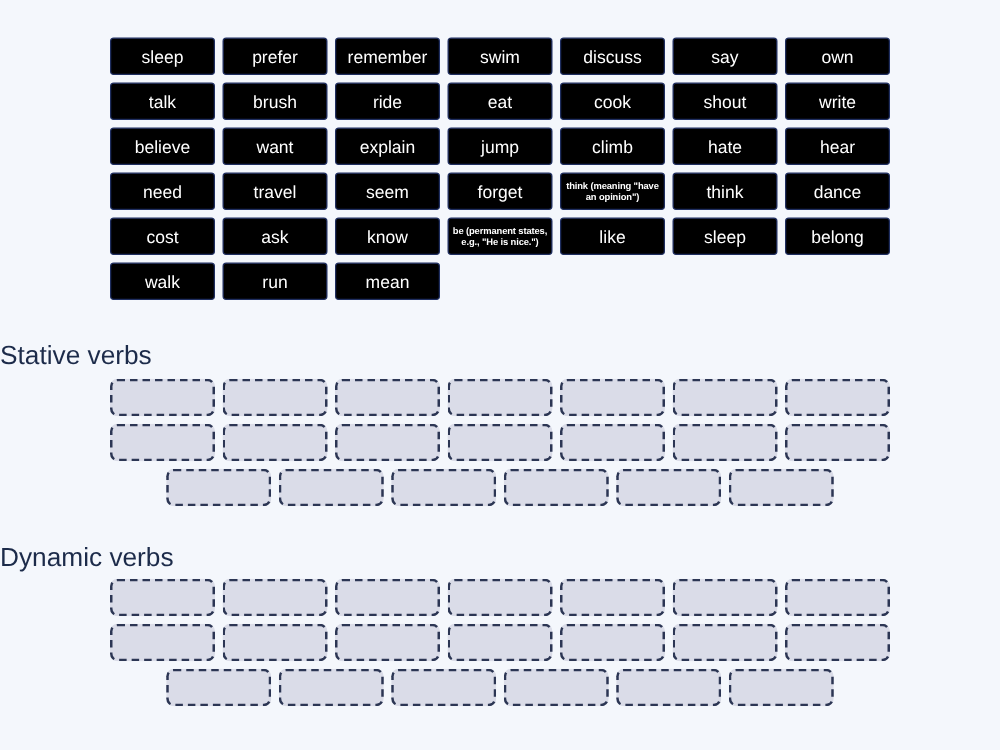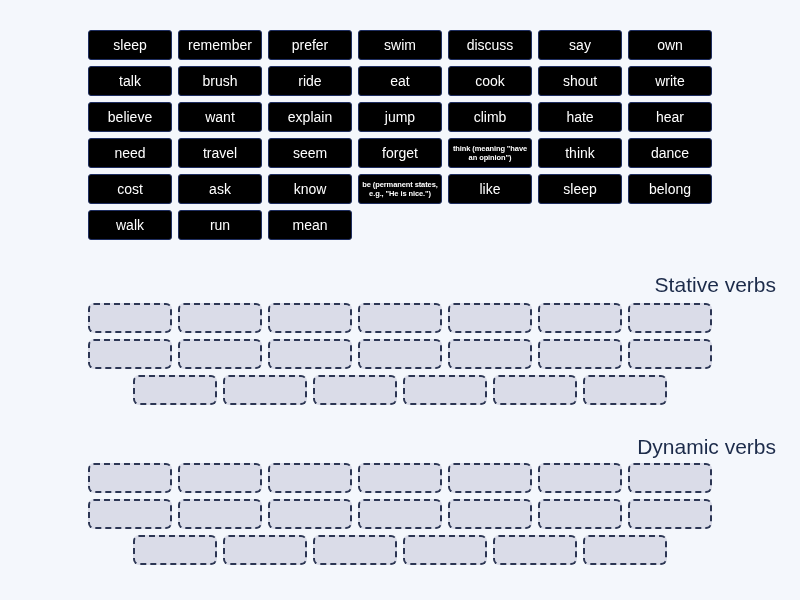--- a/index.html
+++ b/index.html
@@ -57,21 +57,21 @@
     font-weight: bold;
     line-height: 1.25;
     letter-spacing: -0.1px;
   }
 
   
   .section-title {
     position: absolute;
     left: 0;
     width: 776px;
-    text-align: right;
+    text-align: left;
     font-size: 21px;
     color: #1c2b4a;
     font-weight: normal;
   }
   #stative-title { top: 273px; }
   #dynamic-title { top: 435px; }
 
   
   .zone {
     position: absolute;
@@ -98,22 +98,22 @@
     border-radius: 6px;
   }
 </style>
 </head>
 <body>
 
 <div class="board">
 
   <div class="tile-tray">
       <div class="tile">sleep</div>
+      <div class="tile">prefer</div>
       <div class="tile">remember</div>
-      <div class="tile">prefer</div>
       <div class="tile">swim</div>
       <div class="tile">discuss</div>
       <div class="tile">say</div>
       <div class="tile">own</div>
       <div class="tile">talk</div>
       <div class="tile">brush</div>
       <div class="tile">ride</div>
       <div class="tile">eat</div>
       <div class="tile">cook</div>
       <div class="tile">shout</div>

